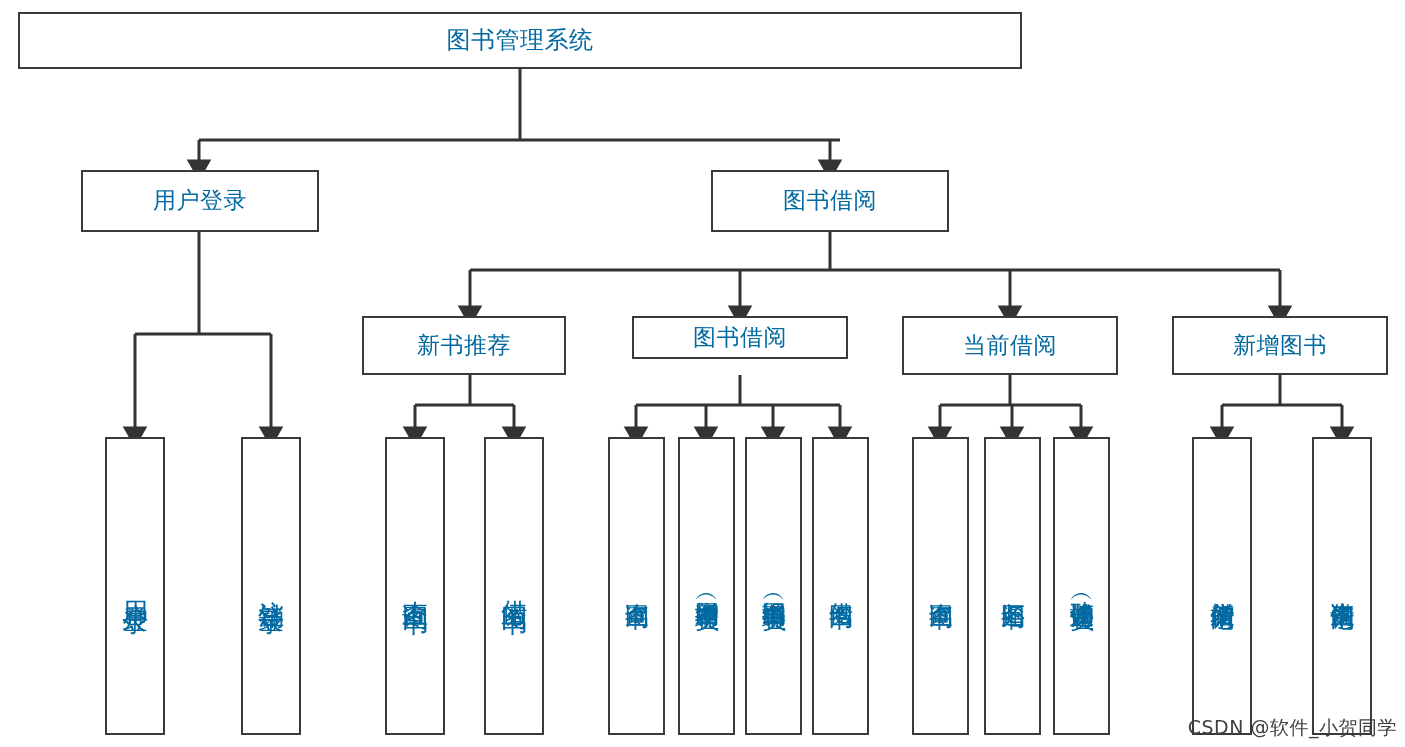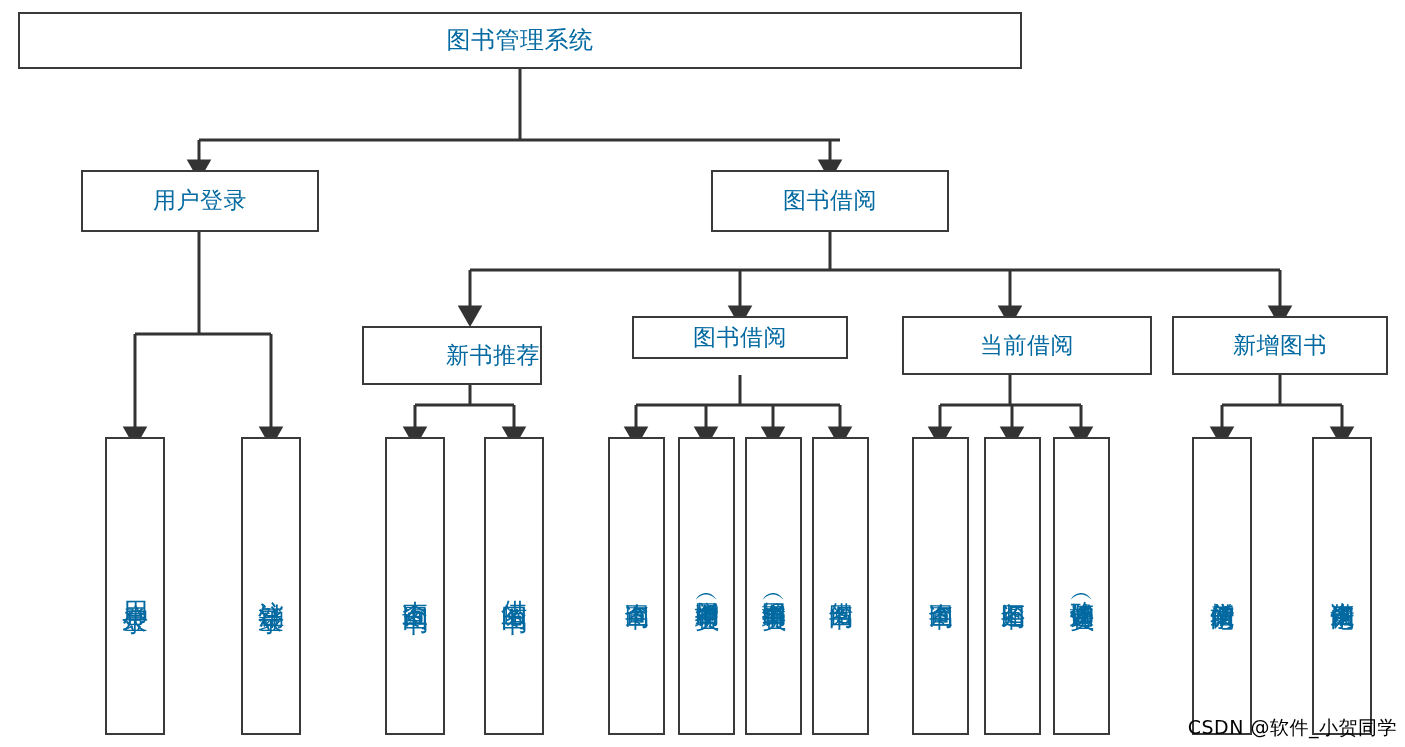--- a/index.html
+++ b/index.html
@@ -67,21 +67,21 @@
   }
   .node.vert.narrow .lbl {
     font-size: 24px;
     letter-spacing: 1px;
   }
   #watermark {
     position: absolute;
     right: 8px;
     bottom: 6px;
     font-size: 19px;
-    color: #000000;
+    color: #404040;
     letter-spacing: 0.5px;
     z-index: 5;
     white-space: nowrap;
     font-family: "DejaVu Sans", "Liberation Sans", sans-serif;
   }
 </style>
 </head>
 <body>
 
 <div id="canvas">
@@ -141,29 +141,29 @@
   </div>
 
   <div class="node horiz" style="left:81px; top:170px; width:238px; height:62px;">
     <span class="lbl">用户登录</span>
   </div>
 
   <div class="node horiz" style="left:711px; top:170px; width:238px; height:62px;">
     <span class="lbl">图书借阅</span>
   </div>
 
-  <div class="node horiz" style="left:362px; top:326px; width:180px; height:59px;justify-content:flex-end;">
+  <div class="node horiz" style="left:362px; top:316px; width:204px; height:59px;">
     <span class="lbl">新书推荐</span>
   </div>
 
   <div class="node horiz" style="left:632px; top:316px; width:216px; height:43px;">
     <span class="lbl">图书借阅</span>
   </div>
 
-  <div class="node horiz" style="left:902px; top:316px; width:250px; height:59px;">
+  <div class="node horiz" style="left:902px; top:316px; width:216px; height:59px;">
     <span class="lbl">当前借阅</span>
   </div>
 
   <div class="node horiz" style="left:1172px; top:316px; width:216px; height:59px;">
     <span class="lbl">新增图书</span>
   </div>
 
   <div class="node vert" style="left:105px; top:437px; width:60px; height:298px;">
     <span class="lbl">用户登录</span>
   </div>

